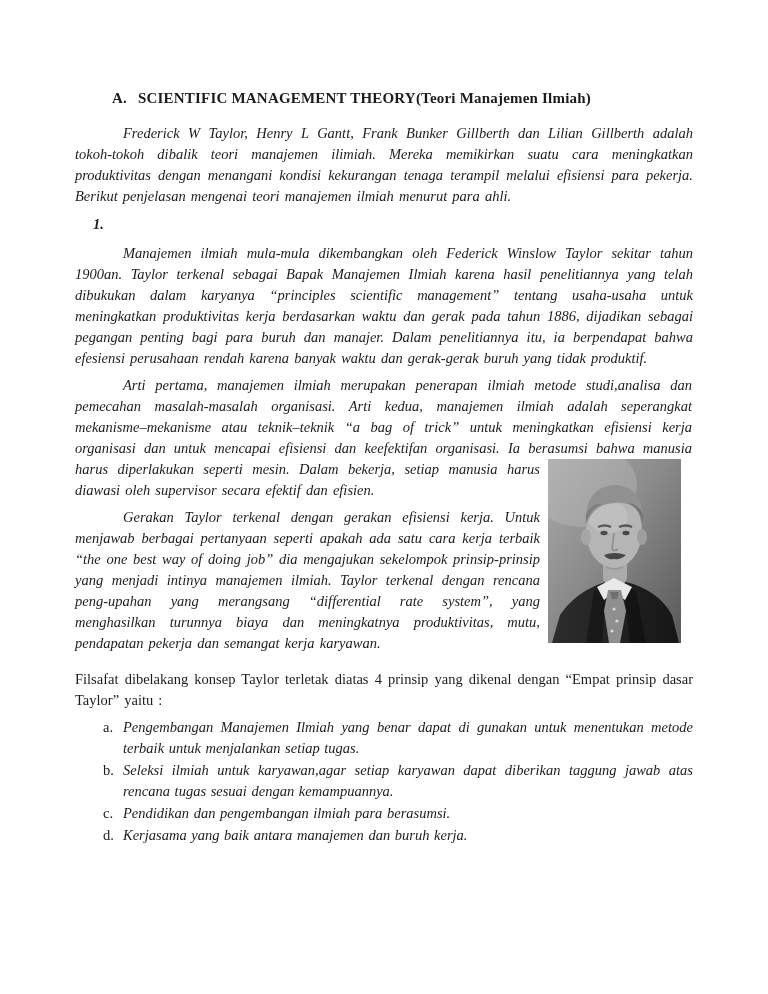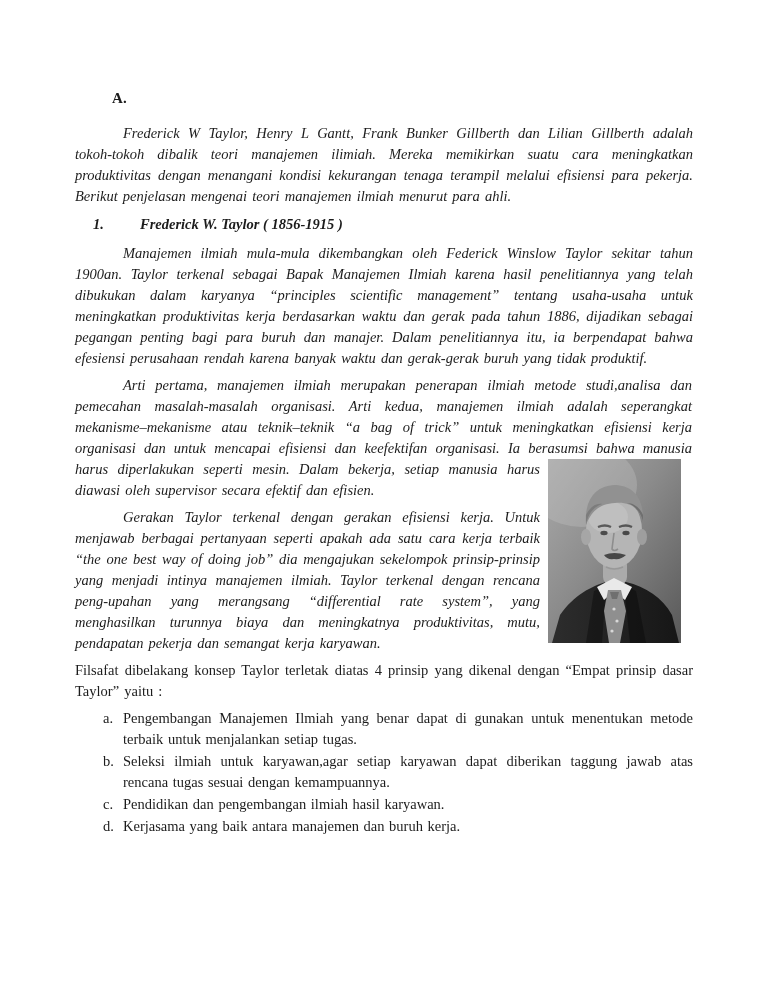--- a/index.html
+++ b/index.html
@@ -40,40 +40,40 @@
   .wrap-zone::after { content: ""; display: block; clear: both; }
   .spacer-float { float: right; width: 1px; height: 84px; }
   .photo-float {
     float: right;
     clear: right;
     width: 145px;
     height: 184px;
     margin: 0 0 9px 8px;
   }
   .photo-float svg { display: block; width: 133px; height: 184px; }
-  .filsafat { }
+  .filsafat { margin-top: 9px; }
   .principles { margin: 5px 0 0 0; padding: 0; list-style: none; }
   .principle { display: flex; margin-bottom: 1px; }
   .p-marker { flex: 0 0 20px; margin-left: 28px; }
-  .p-text { flex: 1; text-align: justify; word-spacing: 1px; }
+  .p-text { flex: 1; text-align: justify; word-spacing: 1px; font-style: italic; }
 </style>
 </head>
 <body>
 
 <div class="page">
 
   <h1 class="title">
     <span>A.</span>
+    <span>SCIENTIFIC MANAGEMENT THEORY(Teori Manajemen Ilmiah)</span>
   </h1>
 
   <p class="para indent">Frederick W Taylor, Henry L Gantt, Frank Bunker Gillberth dan Lilian Gillberth adalah tokoh-tokoh dibalik teori manajemen ilimiah. Mereka memikirkan suatu cara meningkatkan produktivitas dengan menangani kondisi kekurangan tenaga terampil melalui efisiensi para pekerja. Berikut penjelasan mengenai teori manajemen ilmiah menurut para ahli.</p>
 
   <h2 class="section-heading">
     <span class="h-marker">1.</span>
-    <span>Frederick W. Taylor ( 1856-1915 )</span>
   </h2>
 
   <p class="para indent">Manajemen ilmiah mula-mula dikembangkan oleh Federick Winslow Taylor sekitar tahun 1900an. Taylor terkenal sebagai Bapak Manajemen Ilmiah karena hasil penelitiannya yang telah dibukukan dalam karyanya “principles scientific management” tentang usaha-usaha untuk meningkatkan produktivitas kerja berdasarkan waktu dan gerak pada tahun 1886, dijadikan sebagai pegangan penting bagi para buruh dan manajer. Dalam penelitiannya itu, ia berpendapat bahwa efesiensi perusahaan rendah karena banyak waktu dan gerak-gerak buruh yang tidak produktif.</p>
 
   <div class="wrap-zone">
     <div class="spacer-float"></div>
     <div class="photo-float">
       <svg viewBox="0 0 133 184" xmlns="http://www.w3.org/2000/svg">
         <defs>
           <linearGradient id="bgGrad" x1="0" y1="0" x2="1" y2="1">
@@ -138,21 +138,21 @@
     <li class="principle">
       <span class="p-marker">a.</span>
       <span class="p-text">Pengembangan Manajemen Ilmiah yang benar dapat di gunakan untuk menentukan metode terbaik untuk menjalankan setiap tugas.</span>
     </li>
     <li class="principle">
       <span class="p-marker">b.</span>
       <span class="p-text">Seleksi ilmiah untuk karyawan,agar setiap karyawan dapat diberikan taggung jawab atas rencana tugas sesuai dengan kemampuannya.</span>
     </li>
     <li class="principle">
       <span class="p-marker">c.</span>
-      <span class="p-text">Pendidikan dan pengembangan ilmiah hasil karyawan.</span>
+      <span class="p-text">Pendidikan dan pengembangan ilmiah para berasumsi.</span>
     </li>
     <li class="principle">
       <span class="p-marker">d.</span>
       <span class="p-text">Kerjasama yang baik antara manajemen dan buruh kerja.</span>
     </li>
   </ol>
 
 </div>
 
 </body></html>

